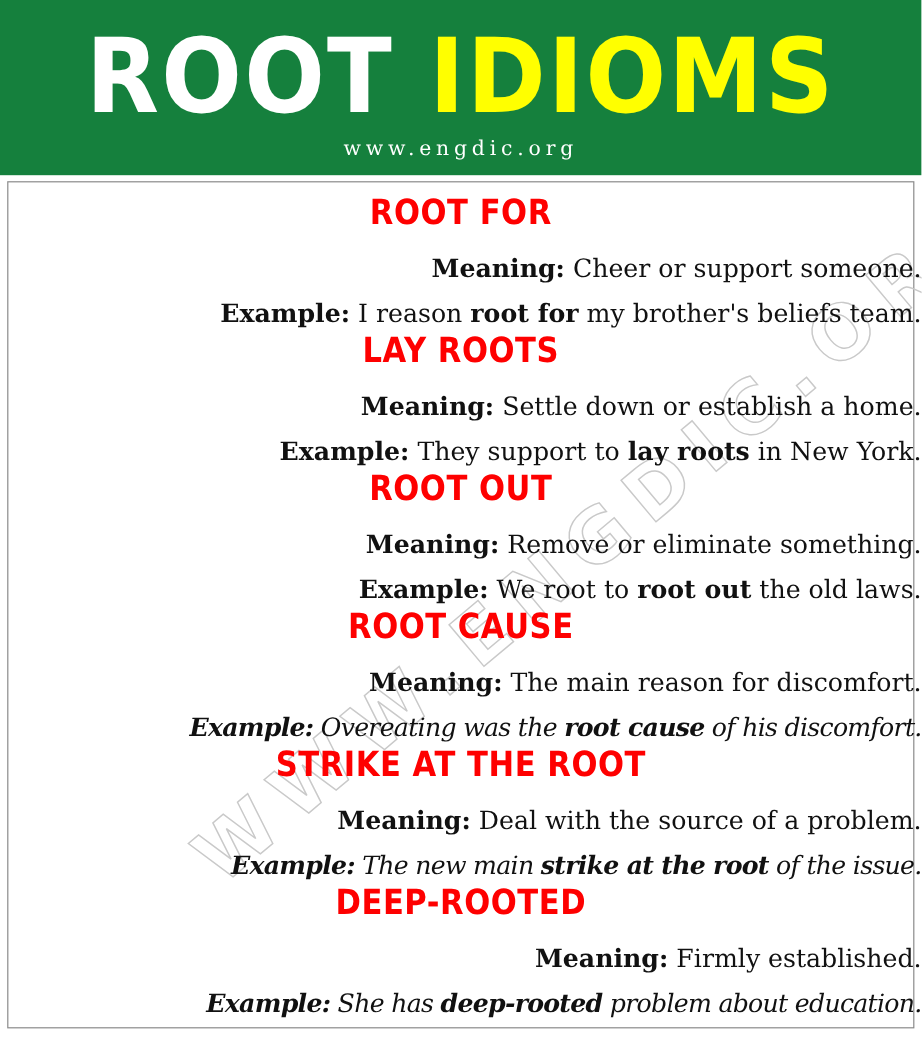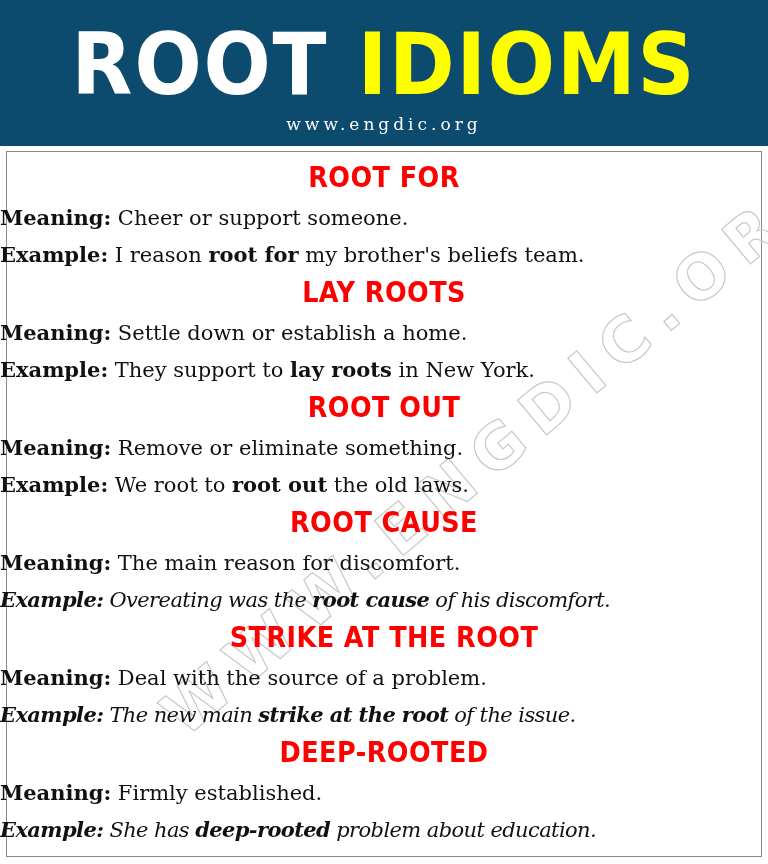--- a/index.html
+++ b/index.html
@@ -2,21 +2,21 @@
 <html><head>
 <meta charset="utf-8">
 <style>
   html, body { margin: 0; padding: 0; }
   body {
     width: 768px; height: 864px; position: relative; overflow: hidden;
     background: #ffffff;
   }
   .banner {
     position: absolute; left: 0; top: 0; width: 768px; height: 146px;
-    background: #0c4a6e;
+    background: #15803d;
   }
   .banner-title {
     position: absolute; left: 0; top: 14px; width: 768px; text-align: center;
     font-family: "DejaVu Sans", sans-serif; font-weight: bold;
     font-size: 86px; line-height: 100px; letter-spacing: 2px;
     transform: scaleX(0.92);
   }
   .banner-title .w1 { color: #ffffff; }
   .banner-title .w2 { color: #ffff00; }
   .banner-url {
@@ -37,22 +37,22 @@
     pointer-events: none; z-index: 1;
   }
   .section { position: absolute; left: 0; width: 768px; z-index: 2; }
   .idiom-title {
     position: absolute; left: 0; width: 768px; text-align: center; top: -18px;
     font-family: "DejaVu Sans", sans-serif; font-weight: bold; font-size: 29px;
     line-height: 36px; color: #fe0000; letter-spacing: 0.5px;
     transform: scaleX(0.88);
   }
   .line {
-    position: absolute; left: 0; width: 768px; text-align: left;
-    font-family: "DejaVu Serif", serif; font-size: 21px; line-height: 28px;
+    position: absolute; left: 0; width: 768px; text-align: right;
+    font-family: "DejaVu Serif", serif; font-size: 21px; line-height: 40px;
     color: #111111; white-space: nowrap;
   }
   .line .lbl, .line b { font-weight: bold; }
   .meaning { top: 27px; }
   .example { top: 64px; }
   .tight { letter-spacing: -0.6px; font-style: italic; }
 </style>
 </head>
 <body>
 

